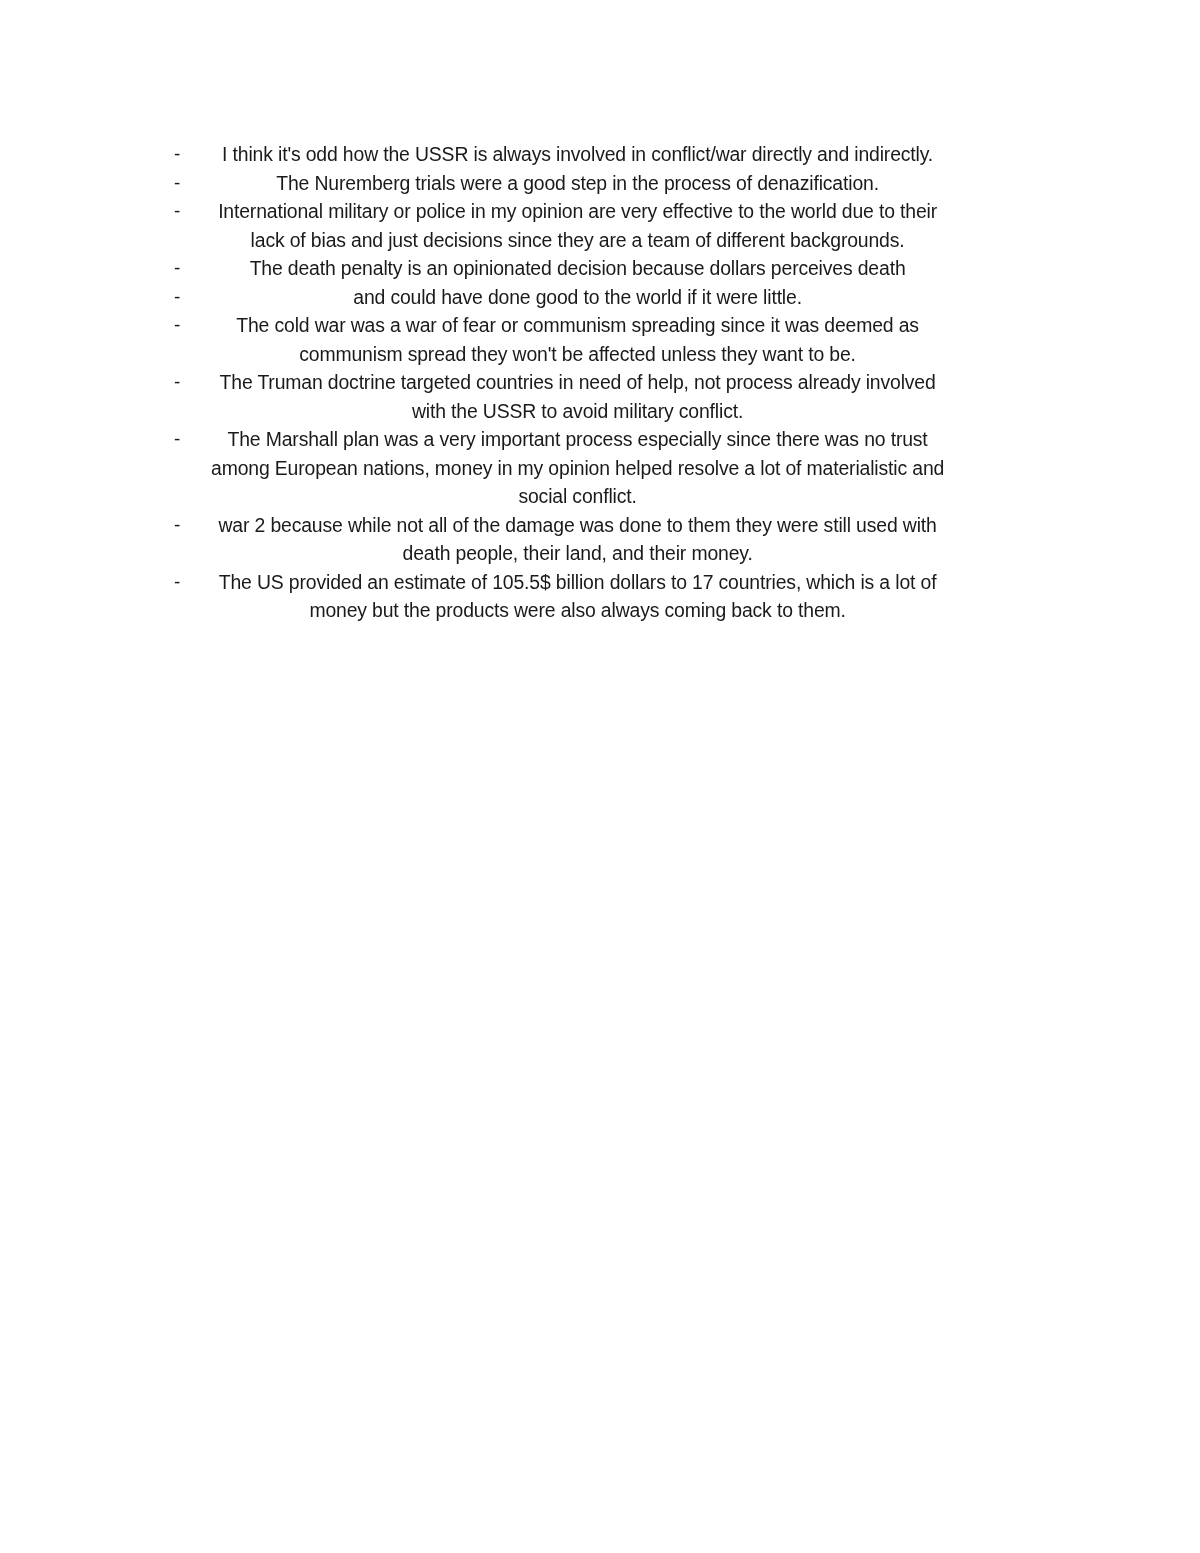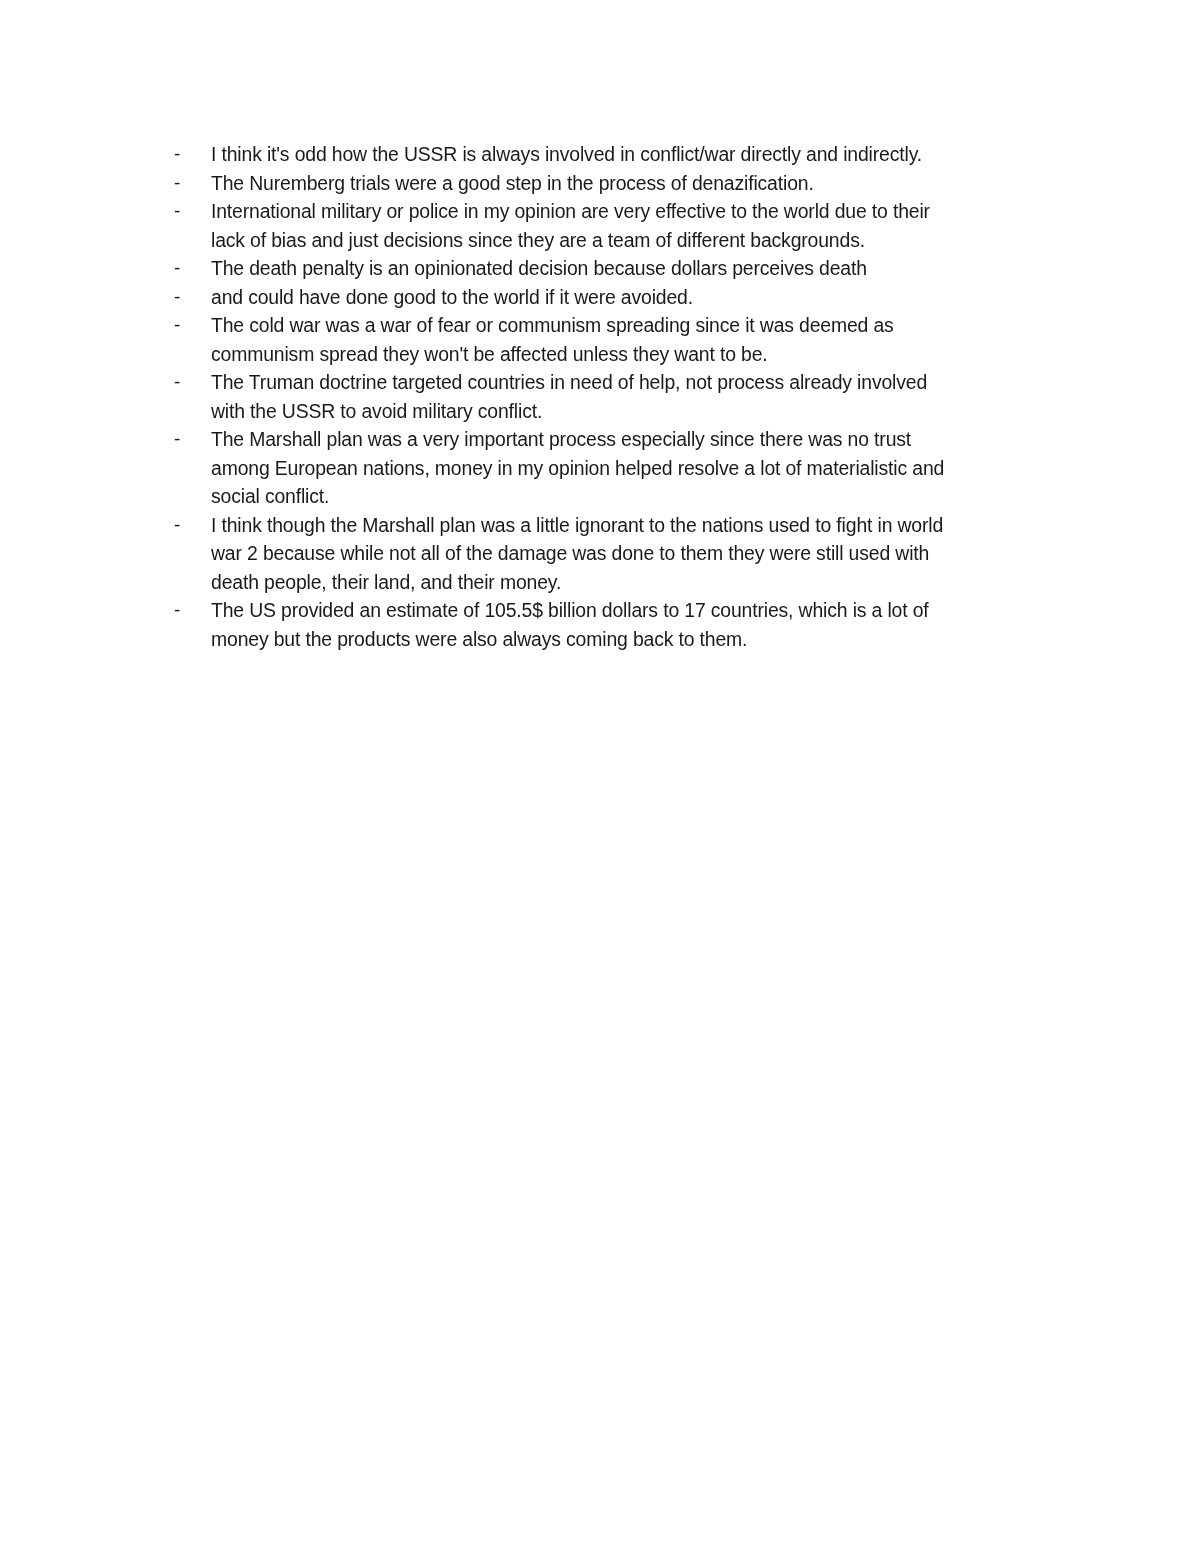--- a/index.html
+++ b/index.html
@@ -1,21 +1,21 @@
 <!DOCTYPE html>
 <html><head>
 <meta charset="utf-8">
 <style>
   html, body { margin: 0; padding: 0; background: #ffffff; }
   body { width: 1200px; height: 1553px; position: relative; overflow: hidden; }
   .page { position: absolute; left: 0; top: 0; width: 1200px; height: 1553px; background: #ffffff; }
   .list { position: absolute; left: 172px; top: 140px; margin: 0; padding: 0; list-style: none; }
   .item { position: relative; padding-left: 39px; margin: 0; }
   .dash { position: absolute; left: 2px; top: 0; width: 12px; font-family: "Liberation Sans", sans-serif; font-size: 19px; line-height: 28.5px; color: #1a1a1a; }
-  .line { display: block; white-space: nowrap; font-family: "Liberation Sans", sans-serif; font-size: 19.4px; line-height: 28.5px; color: #1a1a1a; letter-spacing: -0.15px; }
+  .line { display: block; white-space: nowrap; font-family: "Liberation Sans", sans-serif; font-size: 19.4px; line-height: 28.5px; color: #1a1a1a; letter-spacing: -0.15px; text-align: center; }
 </style>
 </head>
 <body>
 
 <div class="page">
   <ul class="list">
 
     <li class="item">
       <span class="dash">-</span>
       <span class="line">I think it's odd how the USSR is always involved in conflict/war directly and indirectly.</span>
@@ -32,21 +32,21 @@
       <span class="line">lack of bias and just decisions since they are a team of different backgrounds.</span>
     </li>
 
     <li class="item">
       <span class="dash">-</span>
       <span class="line">The death penalty is an opinionated decision because dollars perceives death</span>
     </li>
 
     <li class="item">
       <span class="dash">-</span>
-      <span class="line">and could have done good to the world if it were avoided.</span>
+      <span class="line">and could have done good to the world if it were little.</span>
     </li>
 
     <li class="item">
       <span class="dash">-</span>
       <span class="line">The cold war was a war of fear or communism spreading since it was deemed as</span>
       <span class="line">communism spread they won't be affected unless they want to be.</span>
     </li>
 
     <li class="item">
       <span class="dash">-</span>
@@ -56,21 +56,20 @@
 
     <li class="item">
       <span class="dash">-</span>
       <span class="line">The Marshall plan was a very important process especially since there was no trust</span>
       <span class="line">among European nations, money in my opinion helped resolve a lot of materialistic and</span>
       <span class="line">social conflict.</span>
     </li>
 
     <li class="item">
       <span class="dash">-</span>
-      <span class="line">I think though the Marshall plan was a little ignorant to the nations used to fight in world</span>
       <span class="line">war 2 because while not all of the damage was done to them they were still used with</span>
       <span class="line">death people, their land, and their money.</span>
     </li>
 
     <li class="item">
       <span class="dash">-</span>
       <span class="line">The US provided an estimate of 105.5$ billion dollars to 17 countries, which is a lot of</span>
       <span class="line">money but the products were also always coming back to them.</span>
     </li>
 

